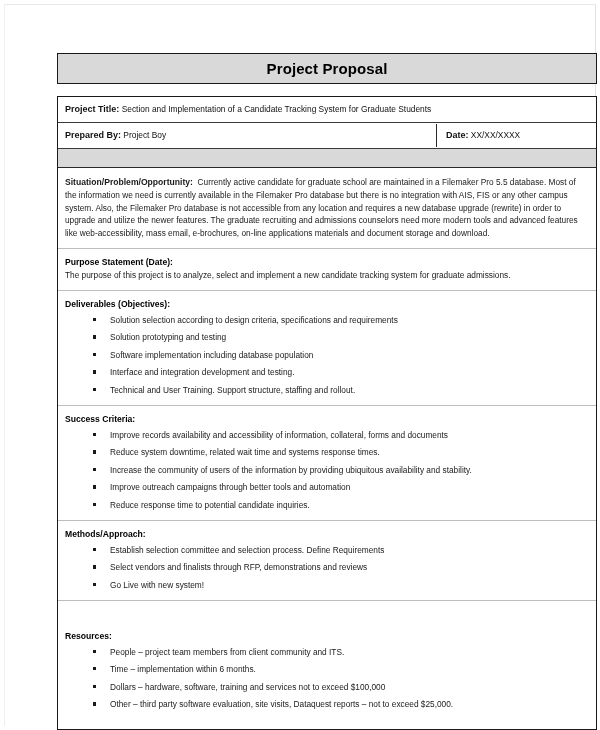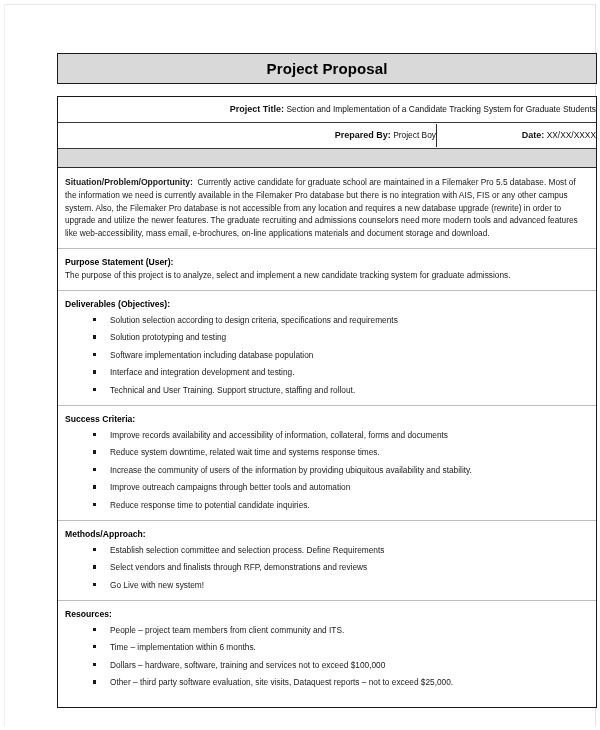--- a/index.html
+++ b/index.html
@@ -64,21 +64,20 @@
     display: flex;
     border-bottom: 1.1px solid #3a3a3a;
     min-height: 25px;
     align-items: center;
   }
   .meta-cell {
     padding: 5px 0 5px 7px;
     font-size: 8.4px;
     line-height: 1.35;
     flex: 1 1 auto;
-    text-align: right;
   }
   .meta-cell.date-cell {
     flex: 0 0 150px;
     border-left: 1.2px solid #2a2a2a;
     padding-left: 9px;
   }
   .meta-label {
     font-weight: bold;
     font-size: 9px;
   }
@@ -89,21 +88,21 @@
     background: #d9d9d9;
     height: 18px;
     border-bottom: 1.3px solid #2a2a2a;
   }
 
   
   .section {
     padding: 7px 10px 8px 7px;
     border-bottom: 1px solid #bdbdbd;
   }
-  .section.last { border-bottom: none; padding-bottom: 18px; }
+  .section.last { border-bottom: none; padding-bottom: 18px; margin-top: 22px; }
   .section-heading {
     font-weight: bold;
     font-size: 8.6px;
     color: #000000;
     margin: 0 0 1px 0;
     line-height: 1.5;
   }
   .section-para {
     font-size: 8.3px;
     line-height: 1.52;
@@ -170,21 +169,21 @@
       </div>
     </div>
 
     <div class="spacer-row"></div>
 
     <div class="section">
       <p class="section-para"><span class="inline-heading">Situation/Problem/Opportunity:</span>&nbsp; <span>Currently active candidate for graduate school are maintained in a Filemaker Pro 5.5 database. Most of the information we need is currently available in the Filemaker Pro database but there is no integration with AIS, FIS or any other campus system. Also, the Filemaker Pro database is not accessible from any location and requires a new database upgrade (rewrite) in order to upgrade and utilize the newer features. The graduate recruiting and admissions counselors need more modern tools and advanced features like web-accessibility, mass email, e-brochures, on-line applications materials and document storage and download.</span></p>
     </div>
 
     <div class="section">
-      <div class="section-heading">Purpose Statement (User):</div>
+      <div class="section-heading">Purpose Statement (Date):</div>
       <p class="section-para">The purpose of this project is to analyze, select and implement a new candidate tracking system for graduate admissions.</p>
     </div>
 
     <div class="section">
       <div class="section-heading">Deliverables (Objectives):</div>
       <ul class="bullets">
         <li><span class="sq-bullet"></span><span>Solution selection according to design criteria, specifications and requirements</span></li>
         <li><span class="sq-bullet"></span><span>Solution prototyping and testing</span></li>
         <li><span class="sq-bullet"></span><span>Software implementation including database population</span></li>
         <li><span class="sq-bullet"></span><span>Interface and integration development and testing.</span></li>

